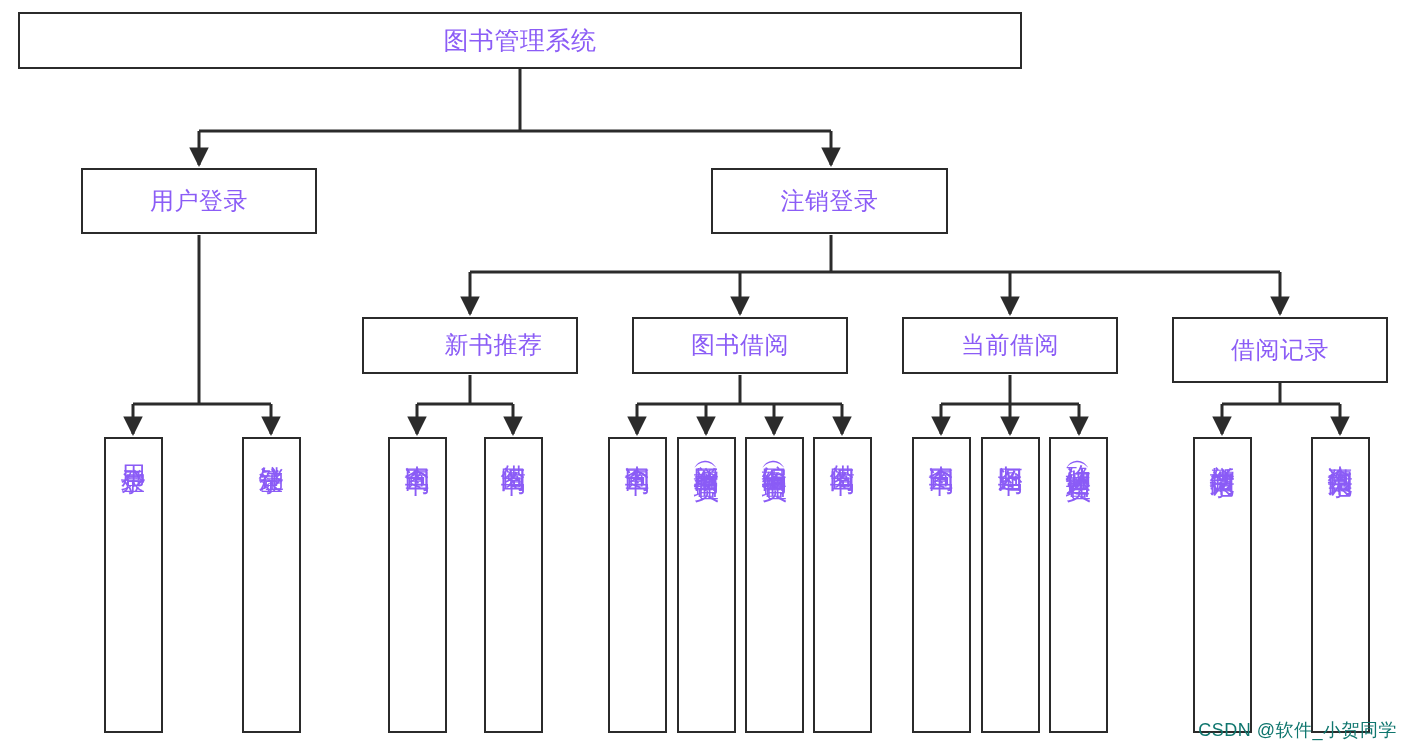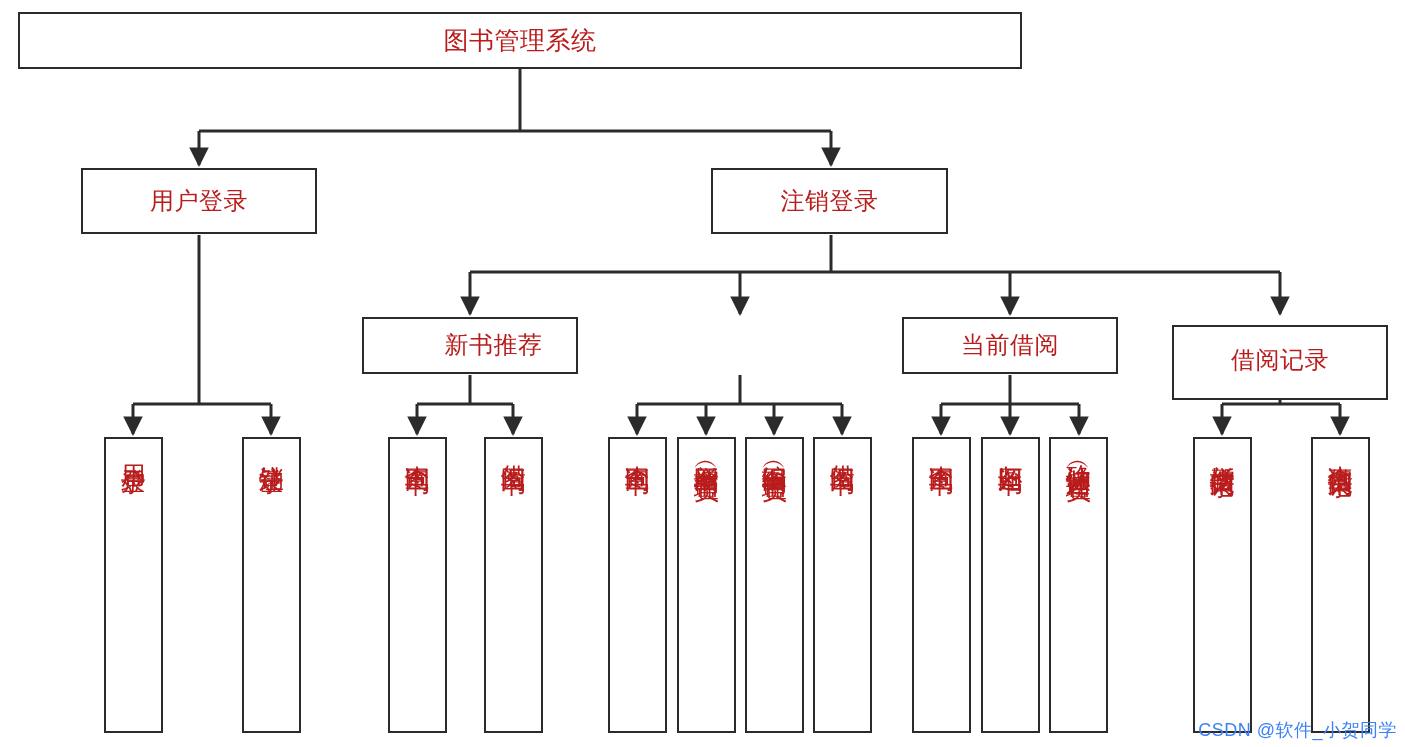--- a/index.html
+++ b/index.html
@@ -27,21 +27,21 @@
     pointer-events: none;
   }
   .node {
     position: absolute;
     box-sizing: border-box;
     border: 2.5px solid #2b2b2b;
     background: #ffffff;
     display: flex;
     align-items: center;
     justify-content: center;
-    color: #b91c1c;
+    color: #8b5cf6;
   }
   .node .label {
     display: block;
     text-align: center;
     line-height: 1.18;
     letter-spacing: 0.5px;
   }
   
   .node.horiz .label {
     font-size: 24px;
@@ -65,21 +65,21 @@
     max-height: 280px;
   }
   .node.vert.tall .label {
     max-height: 288px;
   }
   .watermark {
     position: absolute;
     right: 8px;
     bottom: 5px;
     font-size: 18px;
-    color: #3b82f6;
+    color: #0f766e;
     white-space: nowrap;
     letter-spacing: 0.5px;
   }
 </style>
 </head>
 <body>
 
 <div id="diagram-root">
 
   <svg id="edge-layer" width="1405" height="747" viewBox="0 0 1405 747" xmlns="http://www.w3.org/2000/svg">
@@ -139,24 +139,27 @@
   <div class="node horiz" style="left:81px; top:168px; width:236px; height:66px;">
     <span class="label">用户登录</span>
   </div>
   <div class="node horiz" style="left:711px; top:168px; width:237px; height:66px;">
     <span class="label">注销登录</span>
   </div>
 
   <div class="node horiz" style="left:362px; top:317px; width:216px; height:57px;padding-left:47px;">
     <span class="label">新书推荐</span>
   </div>
+  <div class="node horiz" style="left:632px; top:317px; width:216px; height:57px;">
+    <span class="label">图书借阅</span>
+  </div>
   <div class="node horiz" style="left:902px; top:317px; width:216px; height:57px;">
     <span class="label">当前借阅</span>
   </div>
-  <div class="node horiz" style="left:1172px; top:325px; width:216px; height:75px;font-family:Liberation Mono, monospace;">
+  <div class="node horiz" style="left:1172px; top:317px; width:216px; height:66px;">
     <span class="label">借阅记录</span>
   </div>
 
   <div class="node vert" style="left:104px; top:437px; width:59px; height:296px;">
     <span class="label">用户登录</span>
   </div>
   <div class="node vert" style="left:242px; top:437px; width:59px; height:296px;">
     <span class="label">注销登录</span>
   </div>
 

